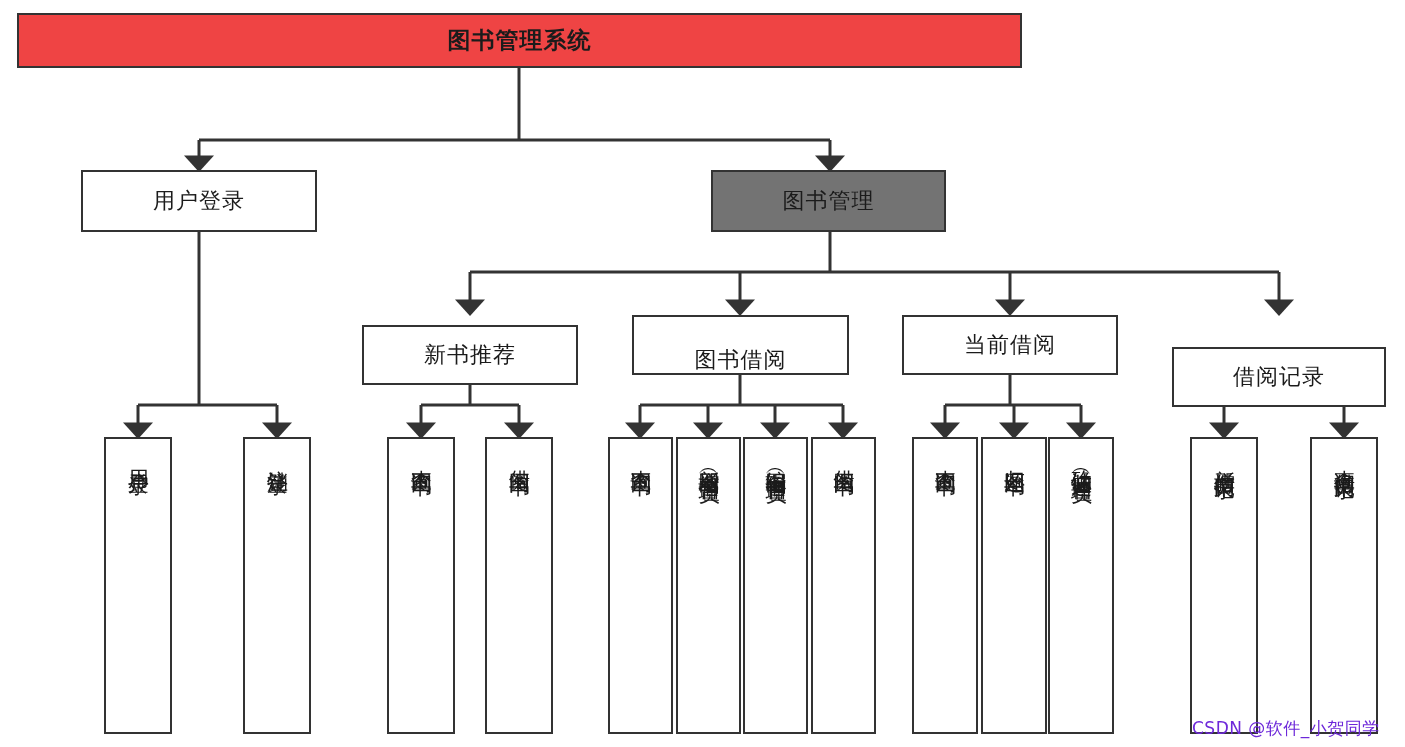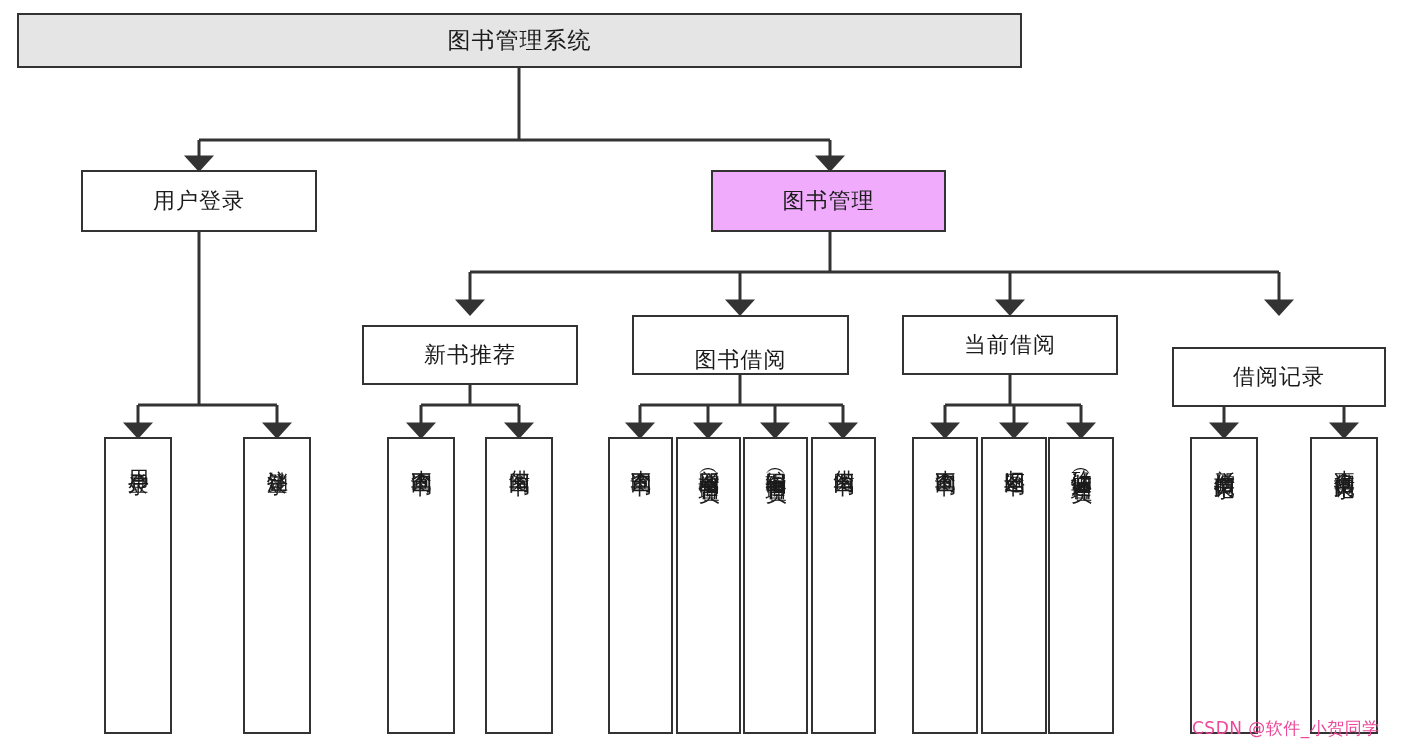--- a/index.html
+++ b/index.html
@@ -99,28 +99,28 @@
       <path d="M1014,405 L1014,429" marker-end="url(#arrow)"></path>
       <path d="M1081,405 L1081,429" marker-end="url(#arrow)"></path>
 
       <path d="M1279,375 L1279,405"></path>
       <path d="M1224,405 L1344,405"></path>
       <path d="M1224,405 L1224,429" marker-end="url(#arrow)"></path>
       <path d="M1344,405 L1344,429" marker-end="url(#arrow)"></path>
     </g>
   </svg>
 
-  <div class="node root" style="left: 17px; top: 13px; width: 1005px; height: 55px; border-color: rgb(51, 51, 51); background: #e5e5e5; color: rgb(27, 27, 27);">
+  <div class="node root" style="left: 17px; top: 13px; width: 1005px; height: 55px; border-color: rgb(51, 51, 51); background: #ef4444; color: rgb(27, 27, 27); font-weight: bold;">
     <span class="label">图书管理系统</span>
   </div>
 
   <div class="node" style="left: 81px; top: 170px; width: 236px; height: 62px; border-color: rgb(51, 51, 51); background: rgb(255, 255, 255); color: rgb(27, 27, 27);">
     <span class="label">用户登录</span>
   </div>
-  <div class="node" style="left: 711px; top: 170px; width: 235px; height: 62px; border-color: rgb(51, 51, 51); background: #f0abfc; color: rgb(27, 27, 27);">
+  <div class="node" style="left: 711px; top: 170px; width: 235px; height: 62px; border-color: rgb(51, 51, 51); background: #737373; color: rgb(27, 27, 27);">
     <span class="label">图书管理</span>
   </div>
 
   <div class="node" style="left: 362px; top: 325px; width: 216px; height: 60px; border-color: rgb(51, 51, 51); background: rgb(255, 255, 255); color: rgb(27, 27, 27);">
     <span class="label">新书推荐</span>
   </div>
   <div class="node" style="left: 632px; top: 315px; width: 217px; height: 60px; border-color: rgb(51, 51, 51); background: rgb(255, 255, 255); color: rgb(27, 27, 27); align-items: flex-end;">
     <span class="label">图书借阅</span>
   </div>
   <div class="node" style="left: 902px; top: 315px; width: 216px; height: 60px; border-color: rgb(51, 51, 51); background: rgb(255, 255, 255); color: rgb(27, 27, 27); font-family: Liberation Serif, serif;">
@@ -167,15 +167,15 @@
     <span class="label">确认归还（管理员）</span>
   </div>
 
   <div class="node vertical" style="left: 1190px; top: 437px; width: 68px; height: 297px; border-color: rgb(51, 51, 51); background: rgb(255, 255, 255); color: rgb(27, 27, 27);">
     <span class="label">新增借阅记录</span>
   </div>
   <div class="node vertical" style="left: 1310px; top: 437px; width: 68px; height: 297px; border-color: rgb(51, 51, 51); background: rgb(255, 255, 255); color: rgb(27, 27, 27);">
     <span class="label">查询借阅记录</span>
   </div>
 
-  <div class="watermark" style="left: 1192px; top: 717px; color: #ec4899;">CSDN @软件_小贺同学</div>
+  <div class="watermark" style="left: 1192px; top: 717px; color: #6d28d9;">CSDN @软件_小贺同学</div>
 
 </div>
 
 </body></html>

